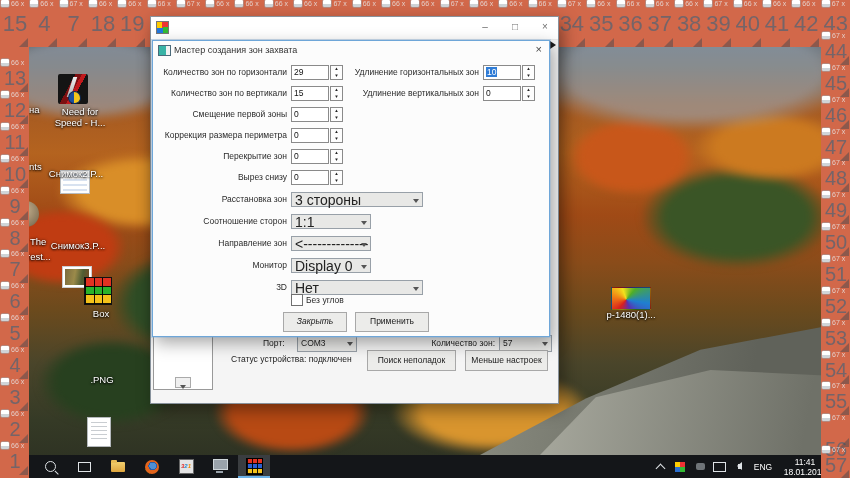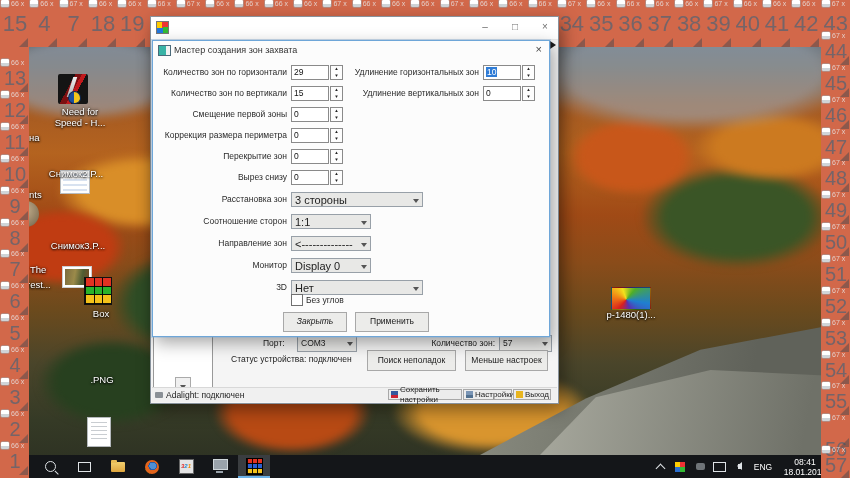--- a/index.html
+++ b/index.html
@@ -29,21 +29,21 @@
     clip-path:polygon(0 100%,28% 58%,58% 22%,100% 0,100% 100%);}
   .rock-front{position:absolute;right:0;bottom:23px;width:310px;height:85px;z-index:0;
     background:linear-gradient(100deg,#a8a99e,#6f7168 85%);
     clip-path:polygon(0 100%,18% 32%,55% 0,100% 8%,100% 100%);}
 
   
   .dicon,.dlabel-abs{position:absolute;z-index:2;}
   .dlabel-abs{color:#fff;font-size:9.5px;line-height:11px;text-align:center;
     text-shadow:0 1px 2px #000,0 0 3px rgba(0,0,0,.85);}
   .frag{position:absolute;z-index:2;color:#fff;font-size:9.5px;
-    text-shadow:0 1px 2px #000,0 0 3px rgba(0,0,0,.85);margin-top:28px;}
+    text-shadow:0 1px 2px #000,0 0 3px rgba(0,0,0,.85);}
   .ic-nfs{width:30px;height:30px;border-radius:2px;position:relative;
     background:linear-gradient(118deg,#141414 0 38%,#7c0f11 38% 52%,#c2191c 52% 62%,#141414 62%);}
   .ic-nfs::before{content:"";position:absolute;left:12px;top:3px;width:4px;height:20px;
     background:linear-gradient(#f0f0f0,#b5b5b5);transform:skewX(-18deg);}
   .ic-nfs::after{content:"";position:absolute;left:10px;bottom:0;width:11px;height:11px;
     border-radius:50% 50% 46% 46%/55% 55% 45% 45%;border:1px solid #0d2a55;
     background:linear-gradient(90deg,#1d4f9e 50%,#f3c41c 50%);}
   .ic-shot2{width:28px;height:22px;background:#fdfdfd;border:1px solid #b8bcc0;position:relative;}
   .ic-shot2::after{content:"";position:absolute;inset:2px;
     background:repeating-linear-gradient(0deg,#d8e2f0 0 2px,#fff 2px 5px);}
@@ -161,21 +161,21 @@
   .dlg-title{position:absolute;left:21px;top:4px;font-size:9px;color:#333;}
   .dlg-close{position:absolute;right:7px;top:2px;font-size:11px;color:#444;}
   .dl{position:absolute;font-size:8.5px;color:#2a2a2a;text-align:right;white-space:nowrap;}
   .numbox{position:absolute;width:34px;height:13px;border:1px solid #8a8a8a;background:#fff;
     font-size:8.5px;line-height:13px;padding-left:2px;box-sizing:content-box;color:#111;}
   .selval{background:#2f7cd6;color:#fff;padding:0 1px;}
   .spin{position:absolute;width:13px;height:15px;border:1px solid #8a8a8a;background:#fdfdfd;
     display:flex;flex-direction:column;box-sizing:border-box;}
   .spin b{flex:1;font-size:4.5px;line-height:6px;text-align:center;color:#222;font-weight:normal;}
   .combo{position:absolute;height:15px;border:1px solid #98a0a8;background:#e8e8e6;
-    font-size:11px;line-height:14px;padding-left:3px;color:#222;box-sizing:border-box;}
+    font-size:14px;line-height:14px;padding-left:3px;color:#222;box-sizing:border-box;}
   .dbtn{position:absolute;height:18px;border:1px solid #a8a8a8;background:#ececea;
     font-size:8.5px;text-align:center;line-height:17px;color:#1a1a1a;}
   .chk{position:absolute;width:10px;height:10px;border:1px solid #707070;background:#fff;}
   .chk-label{position:absolute;font-size:8.5px;color:#2a2a2a;}
 </style>
 </head>
 <body>
 
 <div id="screen">
   <div class="bg"></div>
@@ -242,21 +242,21 @@
         <i class="i-monitor"></i>
       </div>
     <div class="tray-item" style="left:733px;width:16px;">
         <i class="i-speaker"></i>
       </div>
     <div class="tray-item" style="left:751px;width:24px;">
         <span class="tray-text">ENG</span>
       </div>
   </div>
   <div class="tray-clock">
-    <div>08:41</div>
+    <div>11:41</div>
     <div>18.01.2017</div>
   </div>
 
   <div class="zstrip" id="zones-top">
       <div class="zcell" style="left: 0px; top: 0px;">
         <span class="zlabel">
           <i class="zicon"></i>
           <span>66 x</span>
         </span>
         <span class="znum znum-top" style="top: 11px;">15</span>
@@ -723,36 +723,20 @@
     <div class="mw-combo" style="left:146px;top:318px;width:55px;">
       <span>COM3</span><i class="caret"></i>
     </div>
     <div class="mw-label" style="left:245px;top:321px;width:99px;text-align:right;">Количество зон:</div>
     <div class="mw-combo" style="left:348px;top:318px;width:48px;">
       <span>57</span><i class="caret"></i>
     </div>
     <div class="mw-label" style="left:80px;top:337px;text-align:center;">Статус устройства: подключен</div>
     <div class="mw-btn" style="left:314px;top:333px;width:81px;">Меньше настроек</div>
     <div class="mw-btn" style="left:216px;top:333px;width:87px;">Поиск неполадок</div>
-    <div class="mw-status">
-      <i class="sb-ic"></i>
-      <span class="sb-text">Adalight: подключен</span>
-      <div class="sb-btn" style="left:236px;width:74px;">
-        <i class="bi bi-save"></i>
-          <span>Сохранить настройки</span>
-      </div>
-      <div class="sb-btn" style="left:311px;width:49px;">
-        <i class="bi bi-settings"></i>
-          <span>Настройки</span>
-      </div>
-      <div class="sb-btn" style="left:361px;width:38px;">
-        <i class="bi bi-exit"></i>
-          <span>Выход</span>
-      </div>
-    </div>
   </div>
 
   <div class="dlg">
     <div class="dlg-titlebar">
       <i class="dlg-icon"></i>
       <span class="dlg-title">Мастер создания зон захвата</span>
       <span class="dlg-close">×</span>
     </div>
     <div id="dlg-fields">
         <div class="dl" style="left: 8px; top: 26px; width: 126px;">Количество зон по горизонтали</div>

